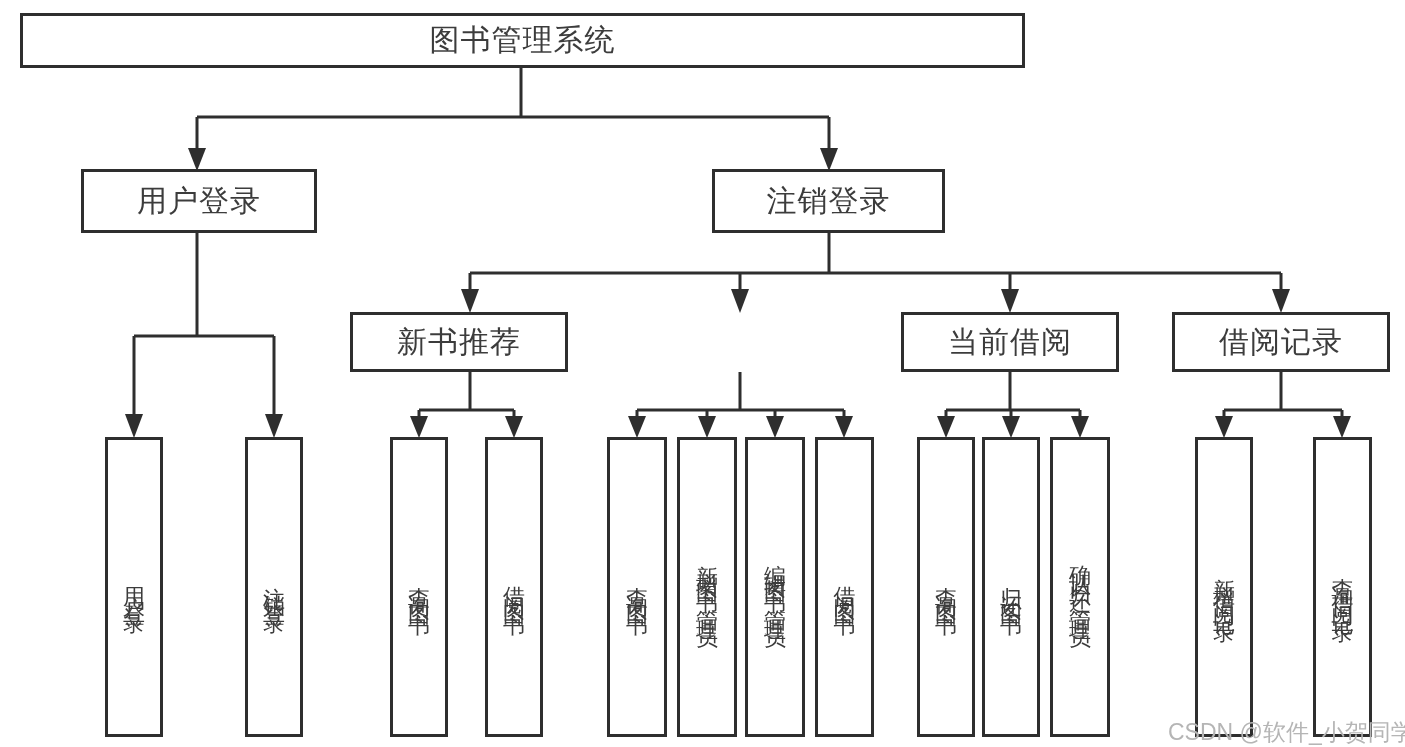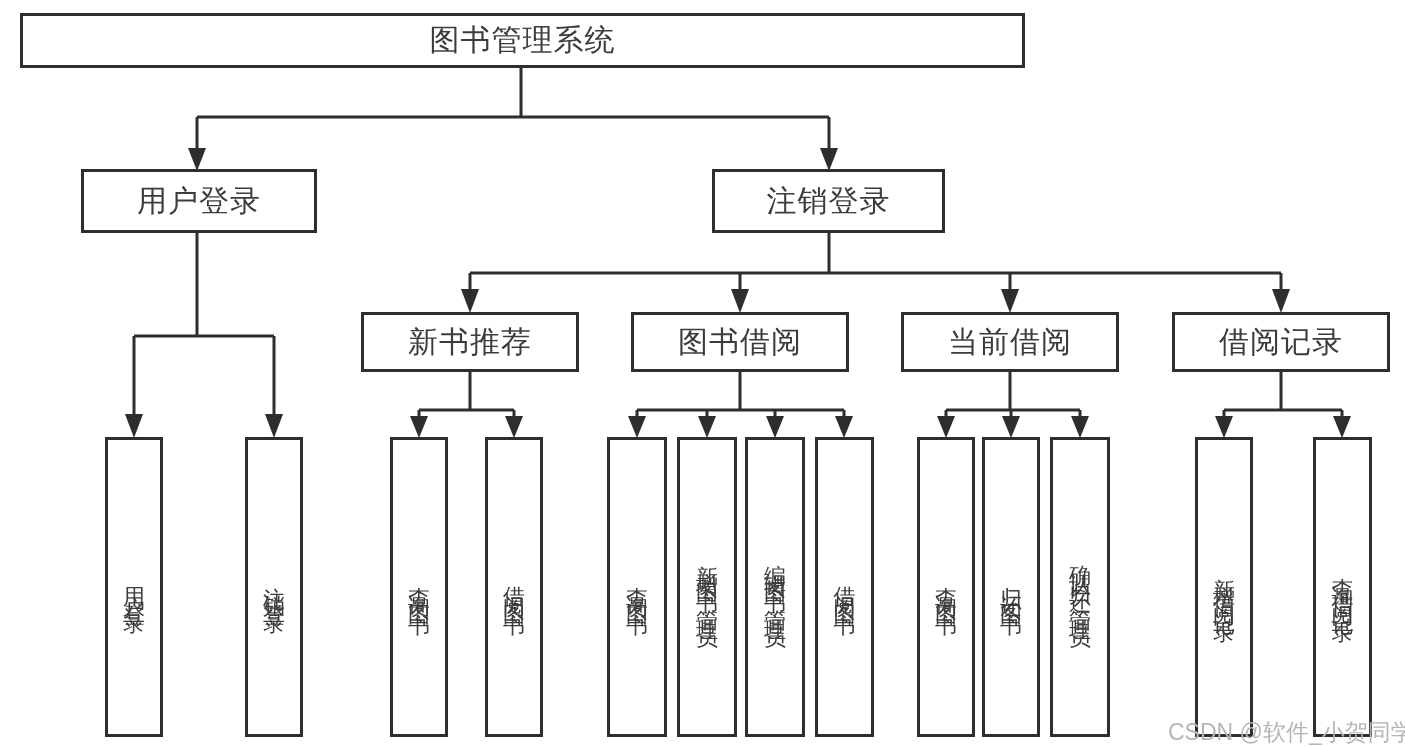--- a/index.html
+++ b/index.html
@@ -17,21 +17,21 @@
     border:3px solid #2e2e2e;
     background:#ffffff;
     display:flex;align-items:center;justify-content:center;
     color:#3c3c3c;
   }
   .hlabel{font-size:30px;letter-spacing:1px;white-space:nowrap;}
   .root  {left:20px;  top:13px;  width:1005px;height:55px;}
   .l2a   {left:81px;  top:169px; width:236px; height:64px;}
   .l2b   {left:712px; top:169px; width:233px; height:64px;}
   .l3    {top:312px;  height:60px;width:218px;}
-  .l3a{left:361px;text-align:right;} .l3b{left:631px;} .l3c{left:901px;text-align:center;} .l3d{left:1172px;}
+  .l3a{left:350px;text-align:right;} .l3b{left:631px;} .l3c{left:901px;text-align:center;} .l3d{left:1172px;}
   .leaf  {top:437px;  height:300px;}
   .vlabel{
     writing-mode:vertical-rl;
     text-orientation:mixed;
     font-size:22px;
     letter-spacing:9px;
     line-height:1;
     white-space:nowrap;
   }
   .lf1 {left:105px; width:58px;}
@@ -106,23 +106,20 @@
   <div class="box l2a">
     <span class="hlabel">用户登录</span>
   </div>
   <div class="box l2b">
     <span class="hlabel">注销登录</span>
   </div>
 
   <div class="box l3 l3a">
     <span class="hlabel">新书推荐</span>
   </div>
-  <div class="box l3 l3b">
-    <span class="hlabel">图书借阅</span>
-  </div>
   <div class="box l3 l3c">
     <span class="hlabel">当前借阅</span>
   </div>
   <div class="box l3 l3d">
     <span class="hlabel">借阅记录</span>
   </div>
 
   <div class="box leaf lf1">
     <span class="vlabel">用户登录</span>
   </div>

